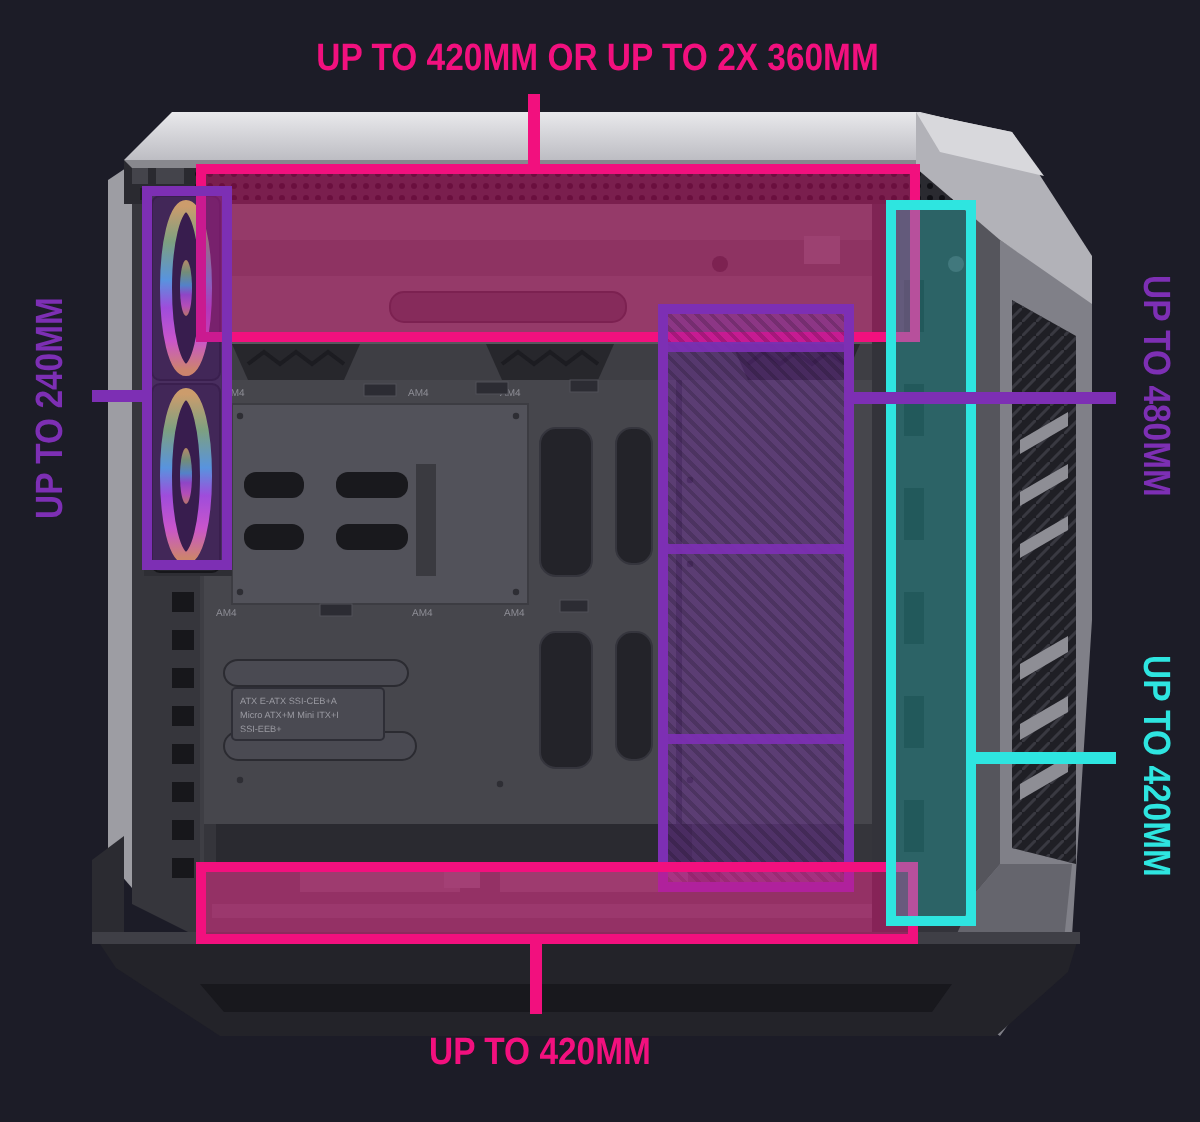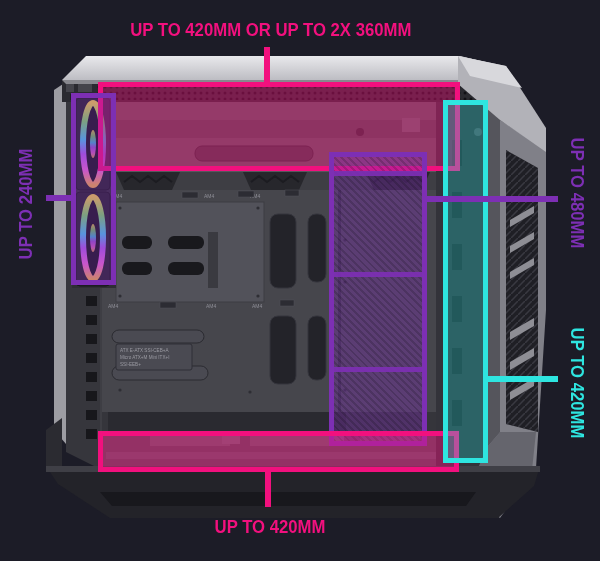--- a/index.html
+++ b/index.html
@@ -24,21 +24,21 @@
   #line-top{left:264px;top:47px;width:6px;height:37px;background:var(--magenta);}
   #line-rear{left:46px;top:195px;width:27px;height:6px;background:var(--purple);}
   #line-front-rad{left:424px;top:196px;width:134px;height:6px;background:var(--purple);}
   #line-front-intake{left:486px;top:376px;width:72px;height:6px;background:var(--cyan);}
   #line-bottom{left:265px;top:470px;width:6px;height:37px;background:var(--magenta);}
   
   .label{position:absolute;font-weight:bold;font-size:19px;line-height:20px;white-space:nowrap;
          text-align:center;letter-spacing:0px;}
   .label>span{display:inline-block;transform:scaleX(.88);transform-origin:center;}
   .c-magenta{color:var(--magenta);} .c-purple{color:var(--purple);} .c-cyan{color:var(--cyan);}
-  #label-top{left:0;top:20px;width:542px;}
+  #label-top{left:0;top:20px;width:542px;padding-left:28px;}
   #label-bottom{left:0;top:517px;width:540px;}
   .label-vert{width:160px;height:20px;}
   #label-rear{left:-54px;top:194px;transform:rotate(-90deg);}
   #label-front-rad{left:497px;top:183px;transform:rotate(90deg);}
   #label-front-intake{left:497px;top:373px;transform:rotate(90deg);}
 </style>
 </head>
 <body>
 
 <div class="stage">

